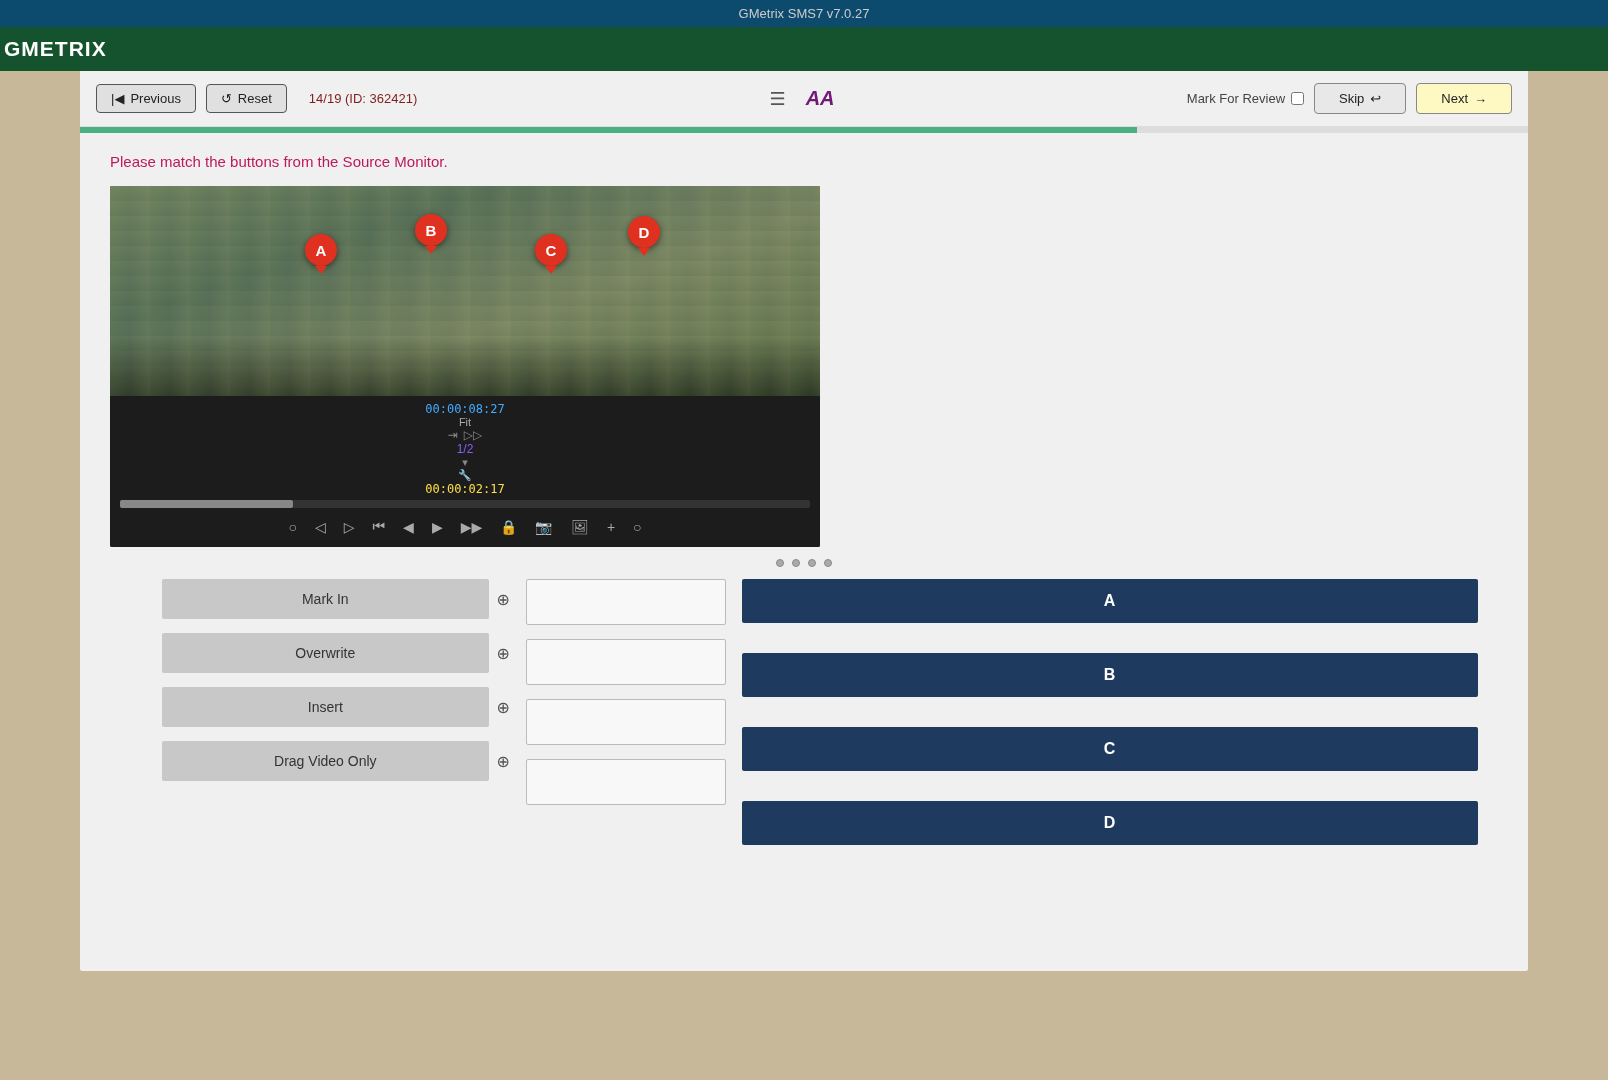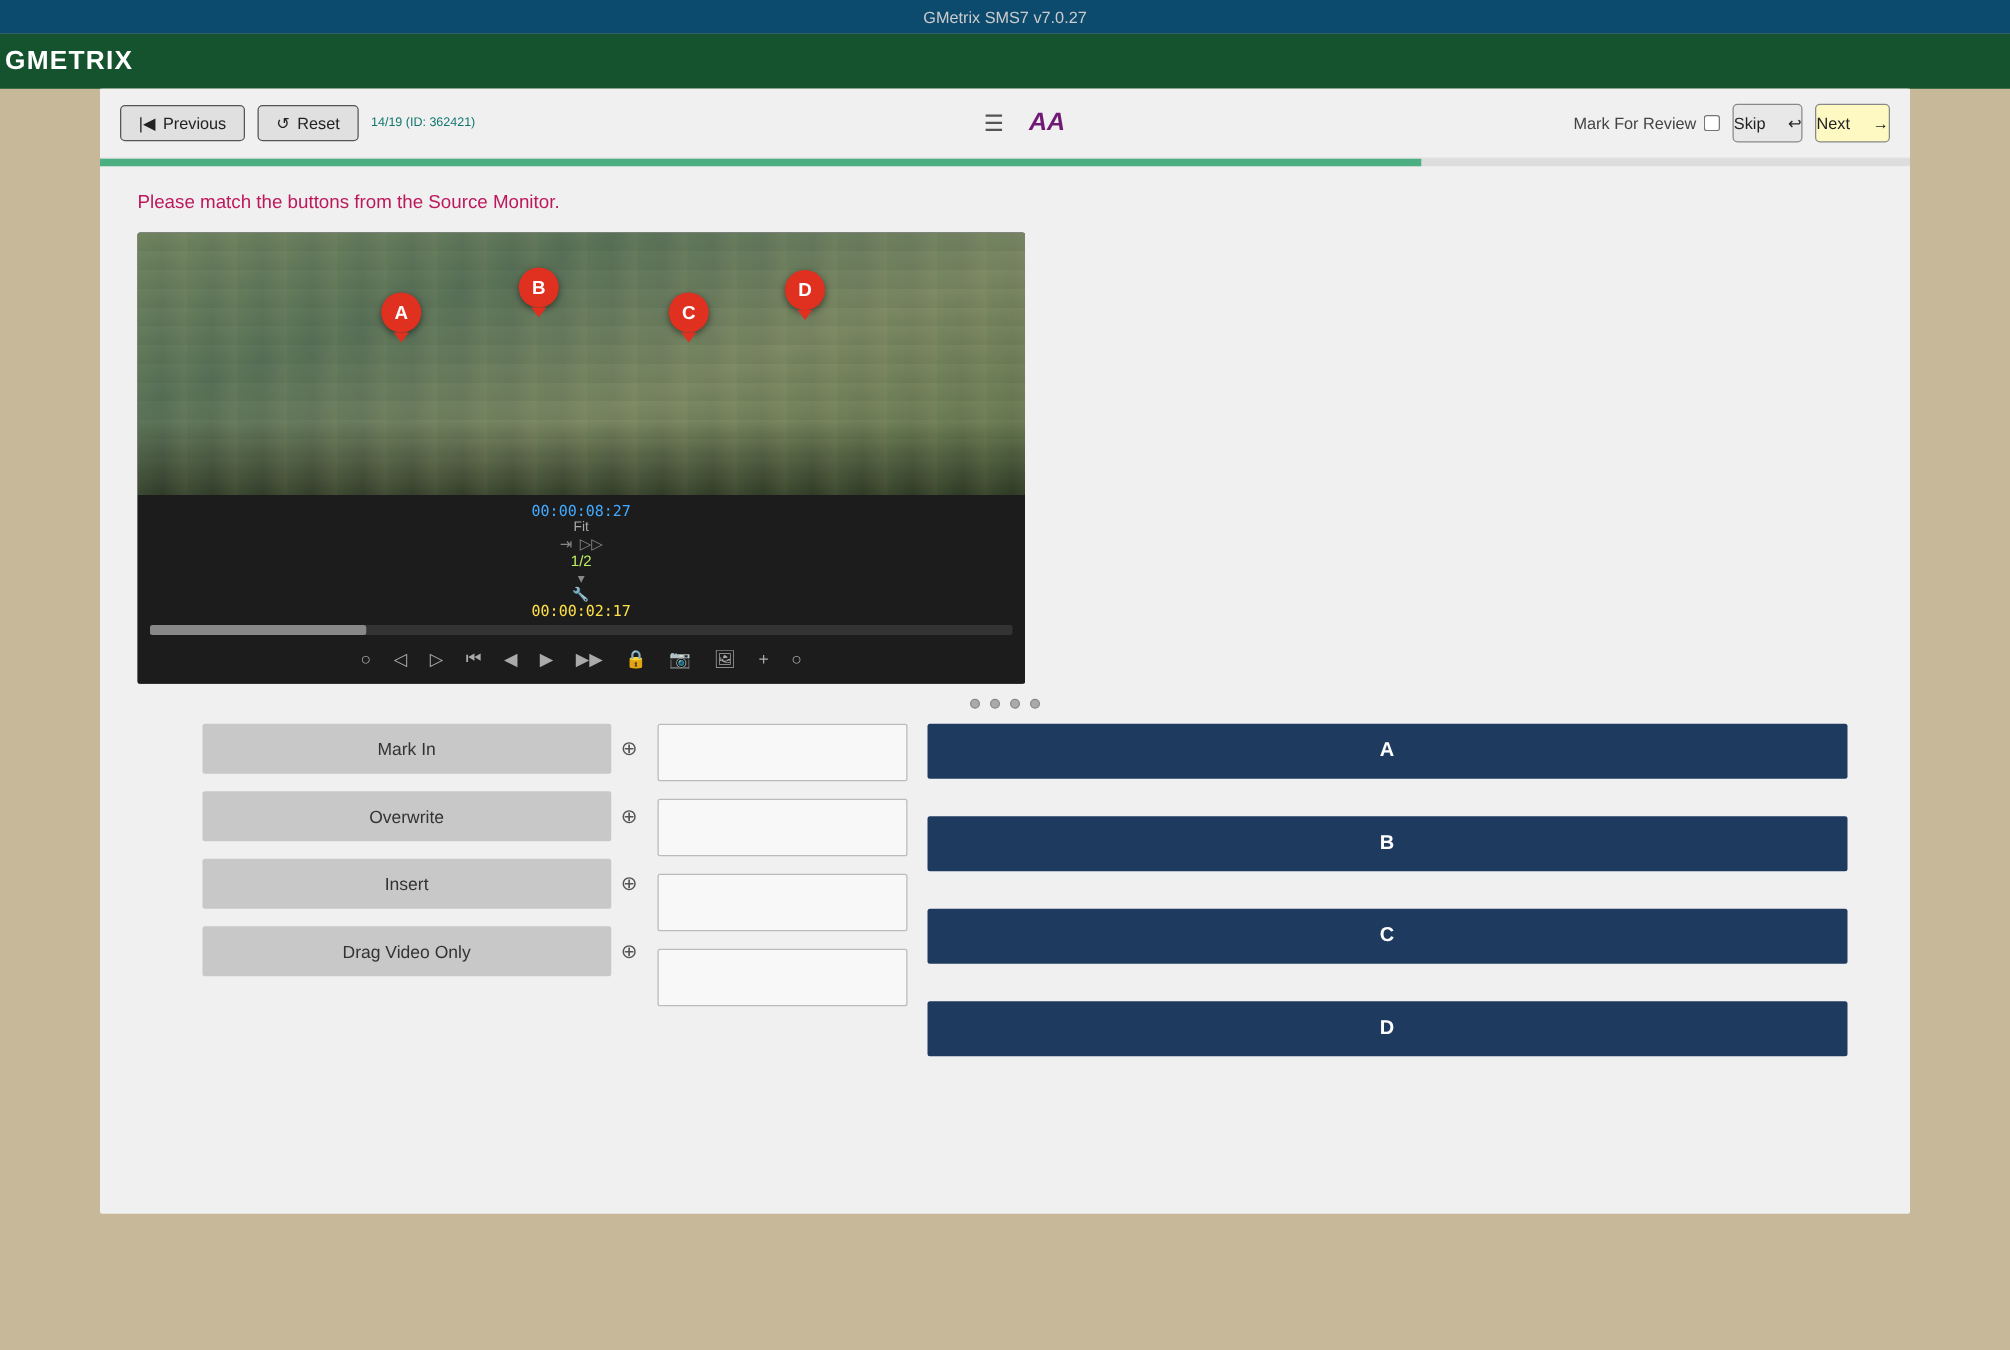--- a/index.html
+++ b/index.html
@@ -46,23 +46,23 @@
       gap: 6px;
       padding: 6px 14px;
       border-radius: 4px;
       border: 1px solid #555;
       background: #e0e0e0;
       cursor: pointer;
       font-size: 13px;
       color: #222;
     }
     .question-id {
-      font-size: 10px;
-      color: #0f766e;
-      margin-left: 0;
+      font-size: 13px;
+      color: #7f1d1d;
+      margin-left: 12px;
     }
     .toolbar-center {
       flex: 1;
       display: flex;
       justify-content: center;
       gap: 20px;
       align-items: center;
     }
     .toolbar-right {
       display: flex;
@@ -72,22 +72,22 @@
     .mark-review {
       display: flex;
       align-items: center;
       gap: 6px;
       font-size: 13px;
       color: #444;
     }
     .btn-nav {
       display: flex;
       align-items: center;
-      gap: 18px;
-      padding: 7px 0;
+      gap: 6px;
+      padding: 7px 24px;
       border-radius: 4px;
       border: 1px solid #888;
       background: #e8e8e8;
       cursor: pointer;
       font-size: 13px;
       color: #222;
     }
     .btn-next {
       background: #fef9c3;
     }
@@ -368,21 +368,21 @@
       </div>
 
       <div class="video-controls">
         <div class="controls-top">
           <span class="timecode">00:00:08:27</span>
           <span class="fit-label">Fit</span>
           <div style="display:flex;align-items:center;gap:6px;">
             <span style="color:#888;font-size:12px;">⇥</span>
             <span style="color:#888;font-size:12px;">▷▷</span>
           </div>
-          <span style="color:#bef264;font-size:12px;">1/2</span>
+          <span style="color:#8b5cf6;font-size:12px;">1/2</span>
           <span style="color:#888;font-size:11px;">▾</span>
           <span style="color:#aaa;font-size:11px;">🔧</span>
           <span class="timecode-right">00:00:02:17</span>
         </div>
 
         <div class="timeline">
           <div class="timeline-fill"></div>
         </div>
 
         <div class="controls-bottom">

